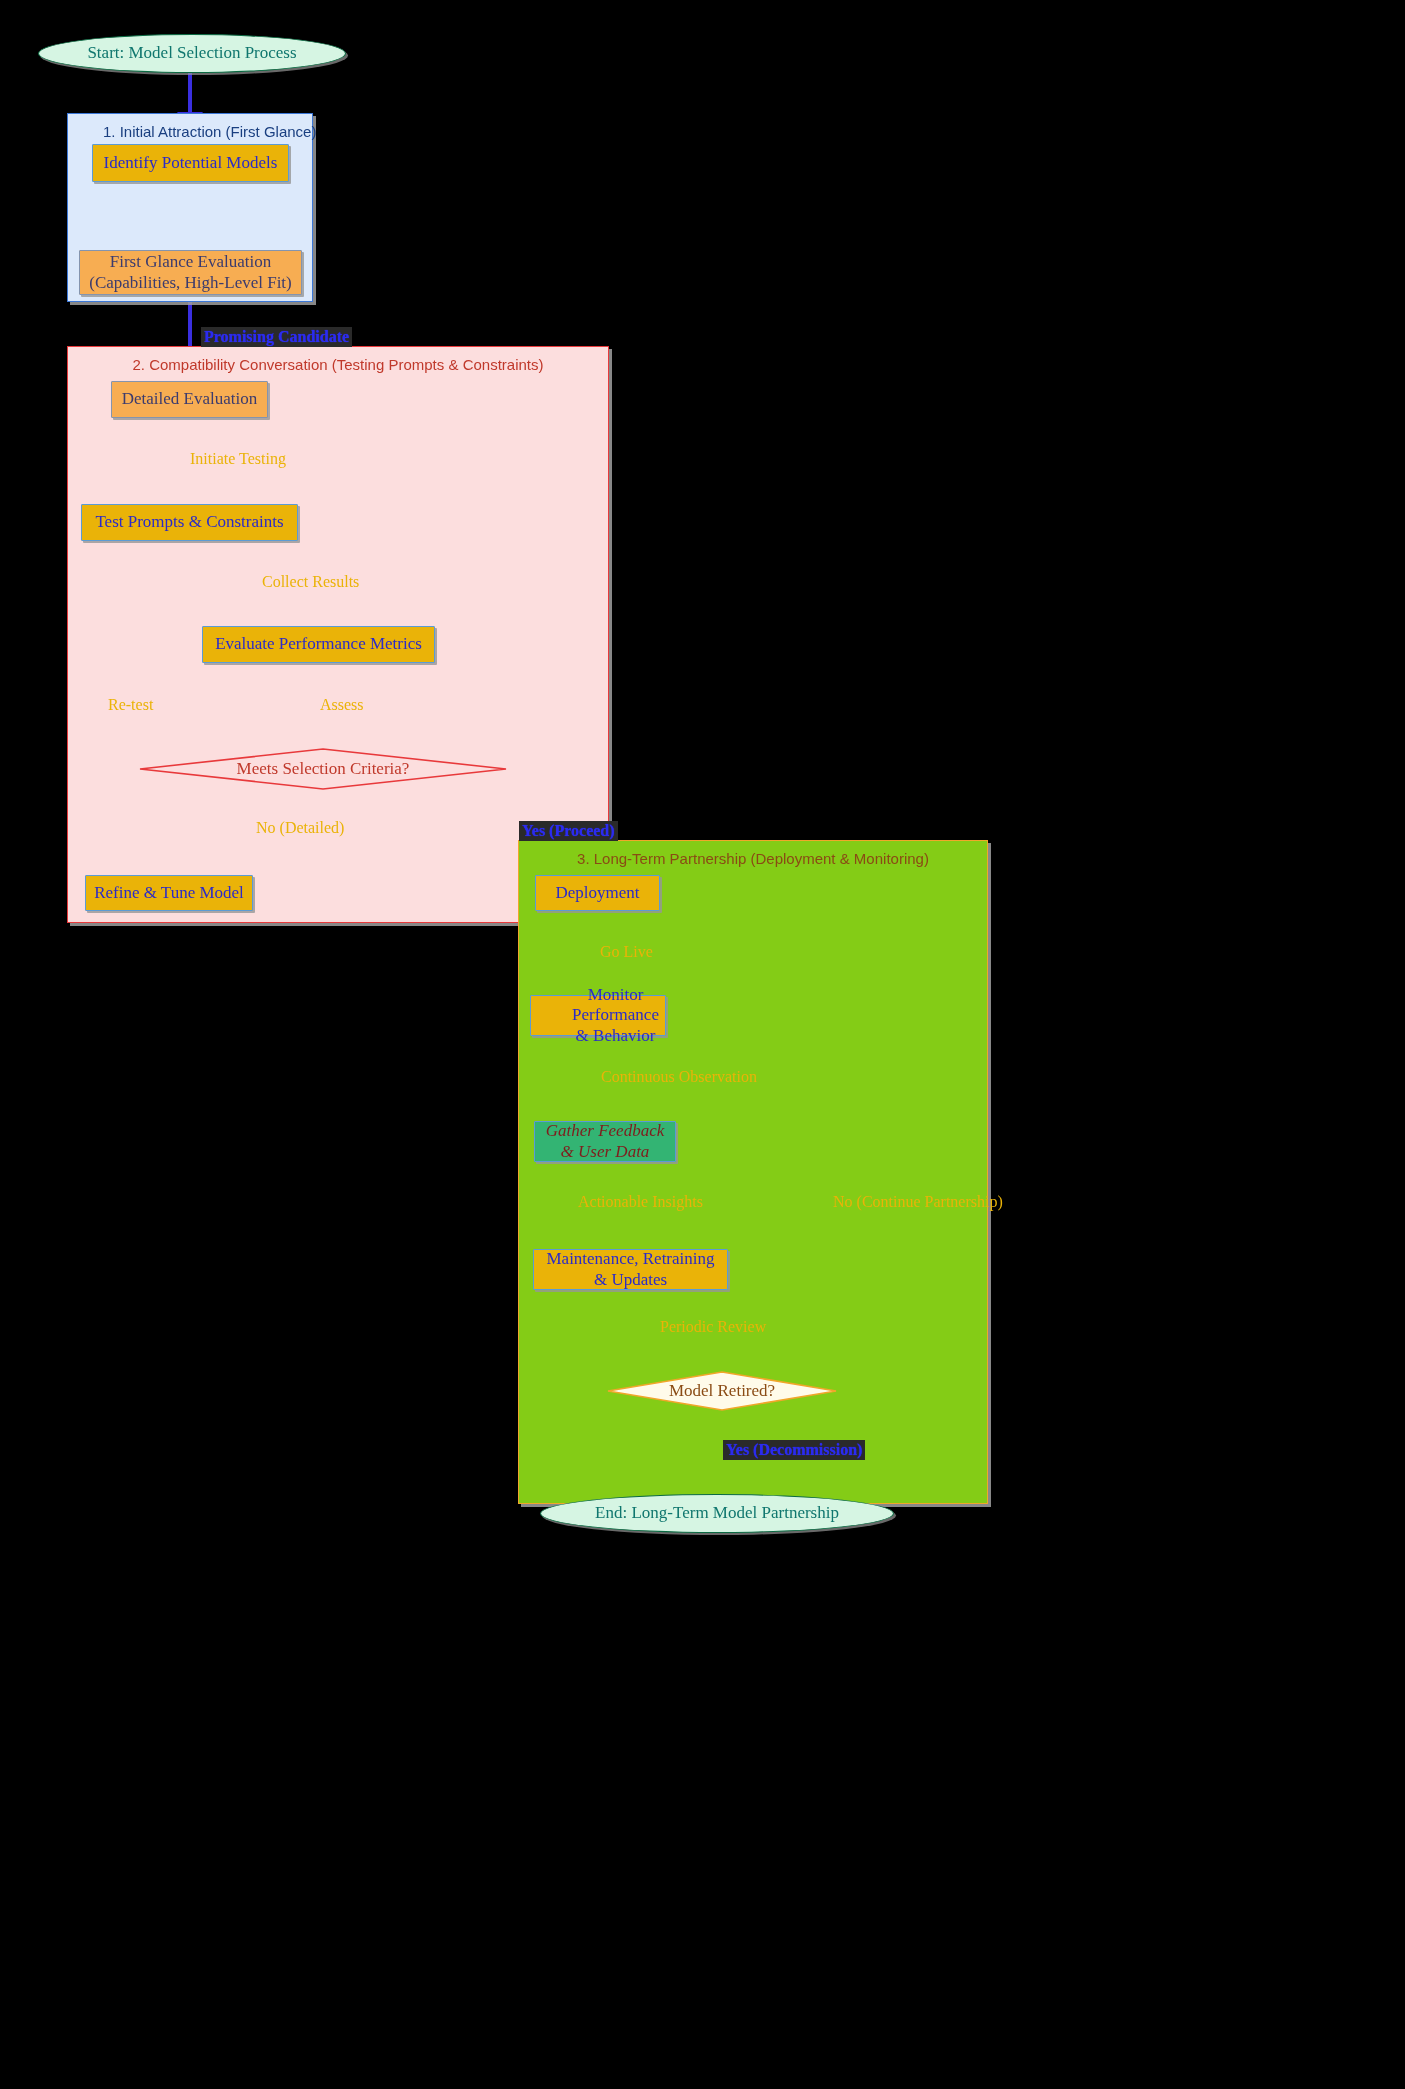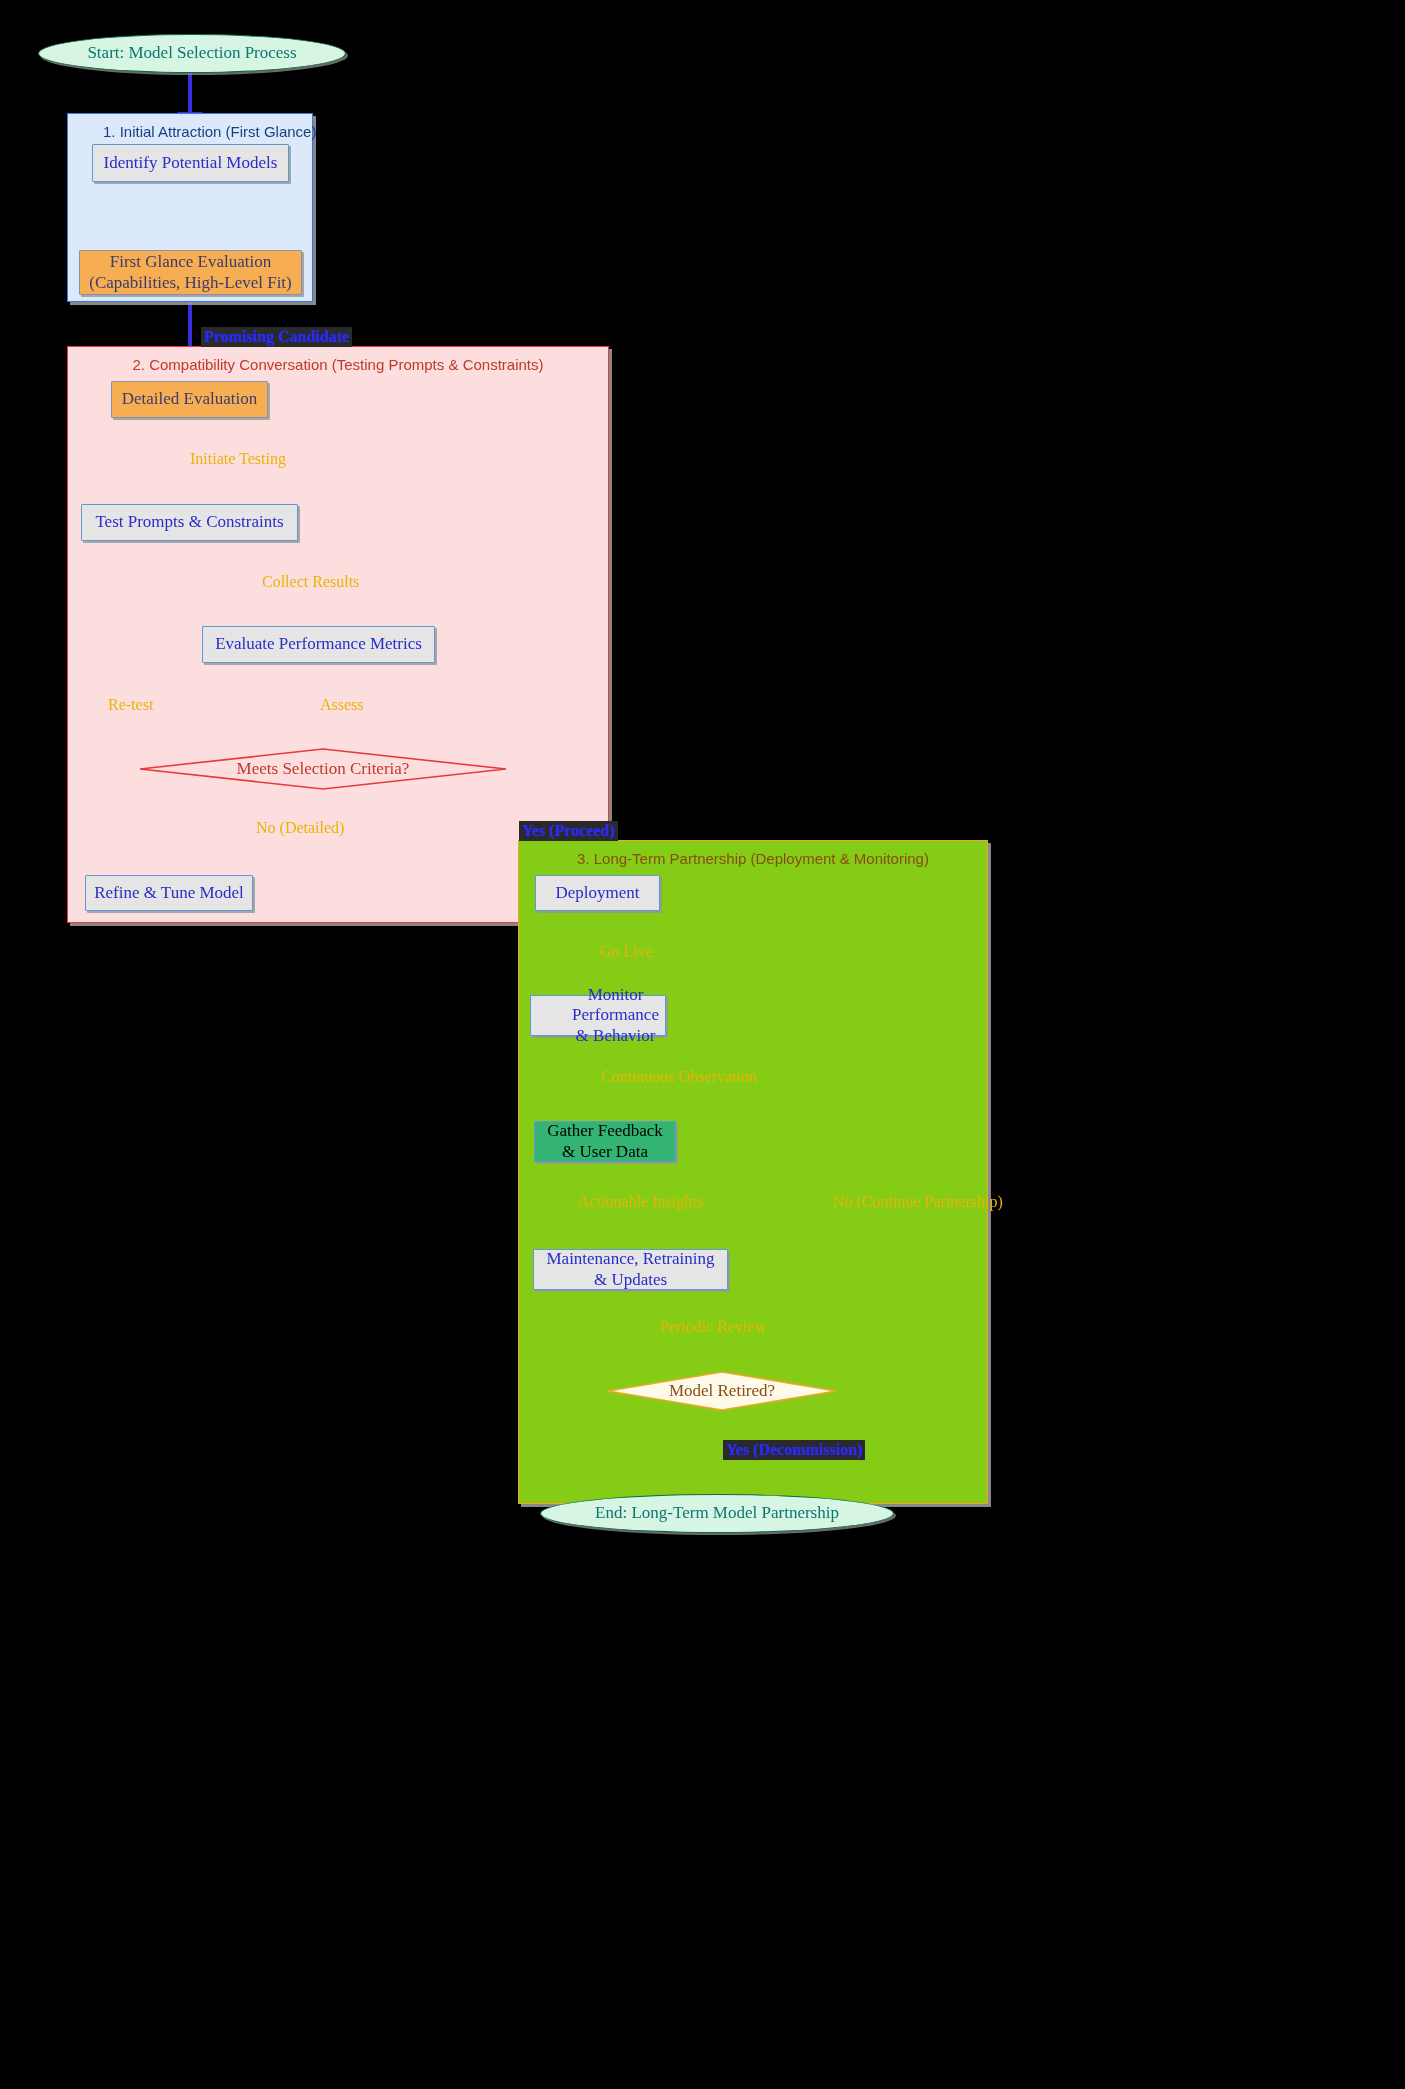--- a/index.html
+++ b/index.html
@@ -69,37 +69,38 @@
     justify-content: center;
     text-align: center;
     white-space: pre-line;
     line-height: 1.18;
   }
   .node.rect {
     border-radius: 1px;
     box-shadow: 2px 2px 0 rgba(150,150,150,0.8);
   }
   .node.dark {
-    background: #e5e5e5;
+    background: #eab308;
     border: 1.8px solid #5b9bd5;
     color: #2b2bc8;
     font-size: 17px;
     text-align: center;
   }
   .node.orange {
     background: #f7ad52;
     border: 1.8px solid #8494ae;
     color: #3b3b6e;
     font-size: 17px;
   }
   .node.green {
     background: #33b473;
     border: 1.8px solid #5b9bd5;
-    color: #000000;
-    font-size: 17px;
+    color: #7f1d1d;
+    font-size: 17px;
+    font-style: italic;
   }
   .node.terminal {
     border-radius: 50%;
     background: #d6f5e3;
     border: 1.7px solid #0b6b43;
     color: #0f766e;
     font-size: 17px;
     box-shadow: 2px 2px 0 rgba(150,150,150,0.7);
   }
   .diamond-wrap {

